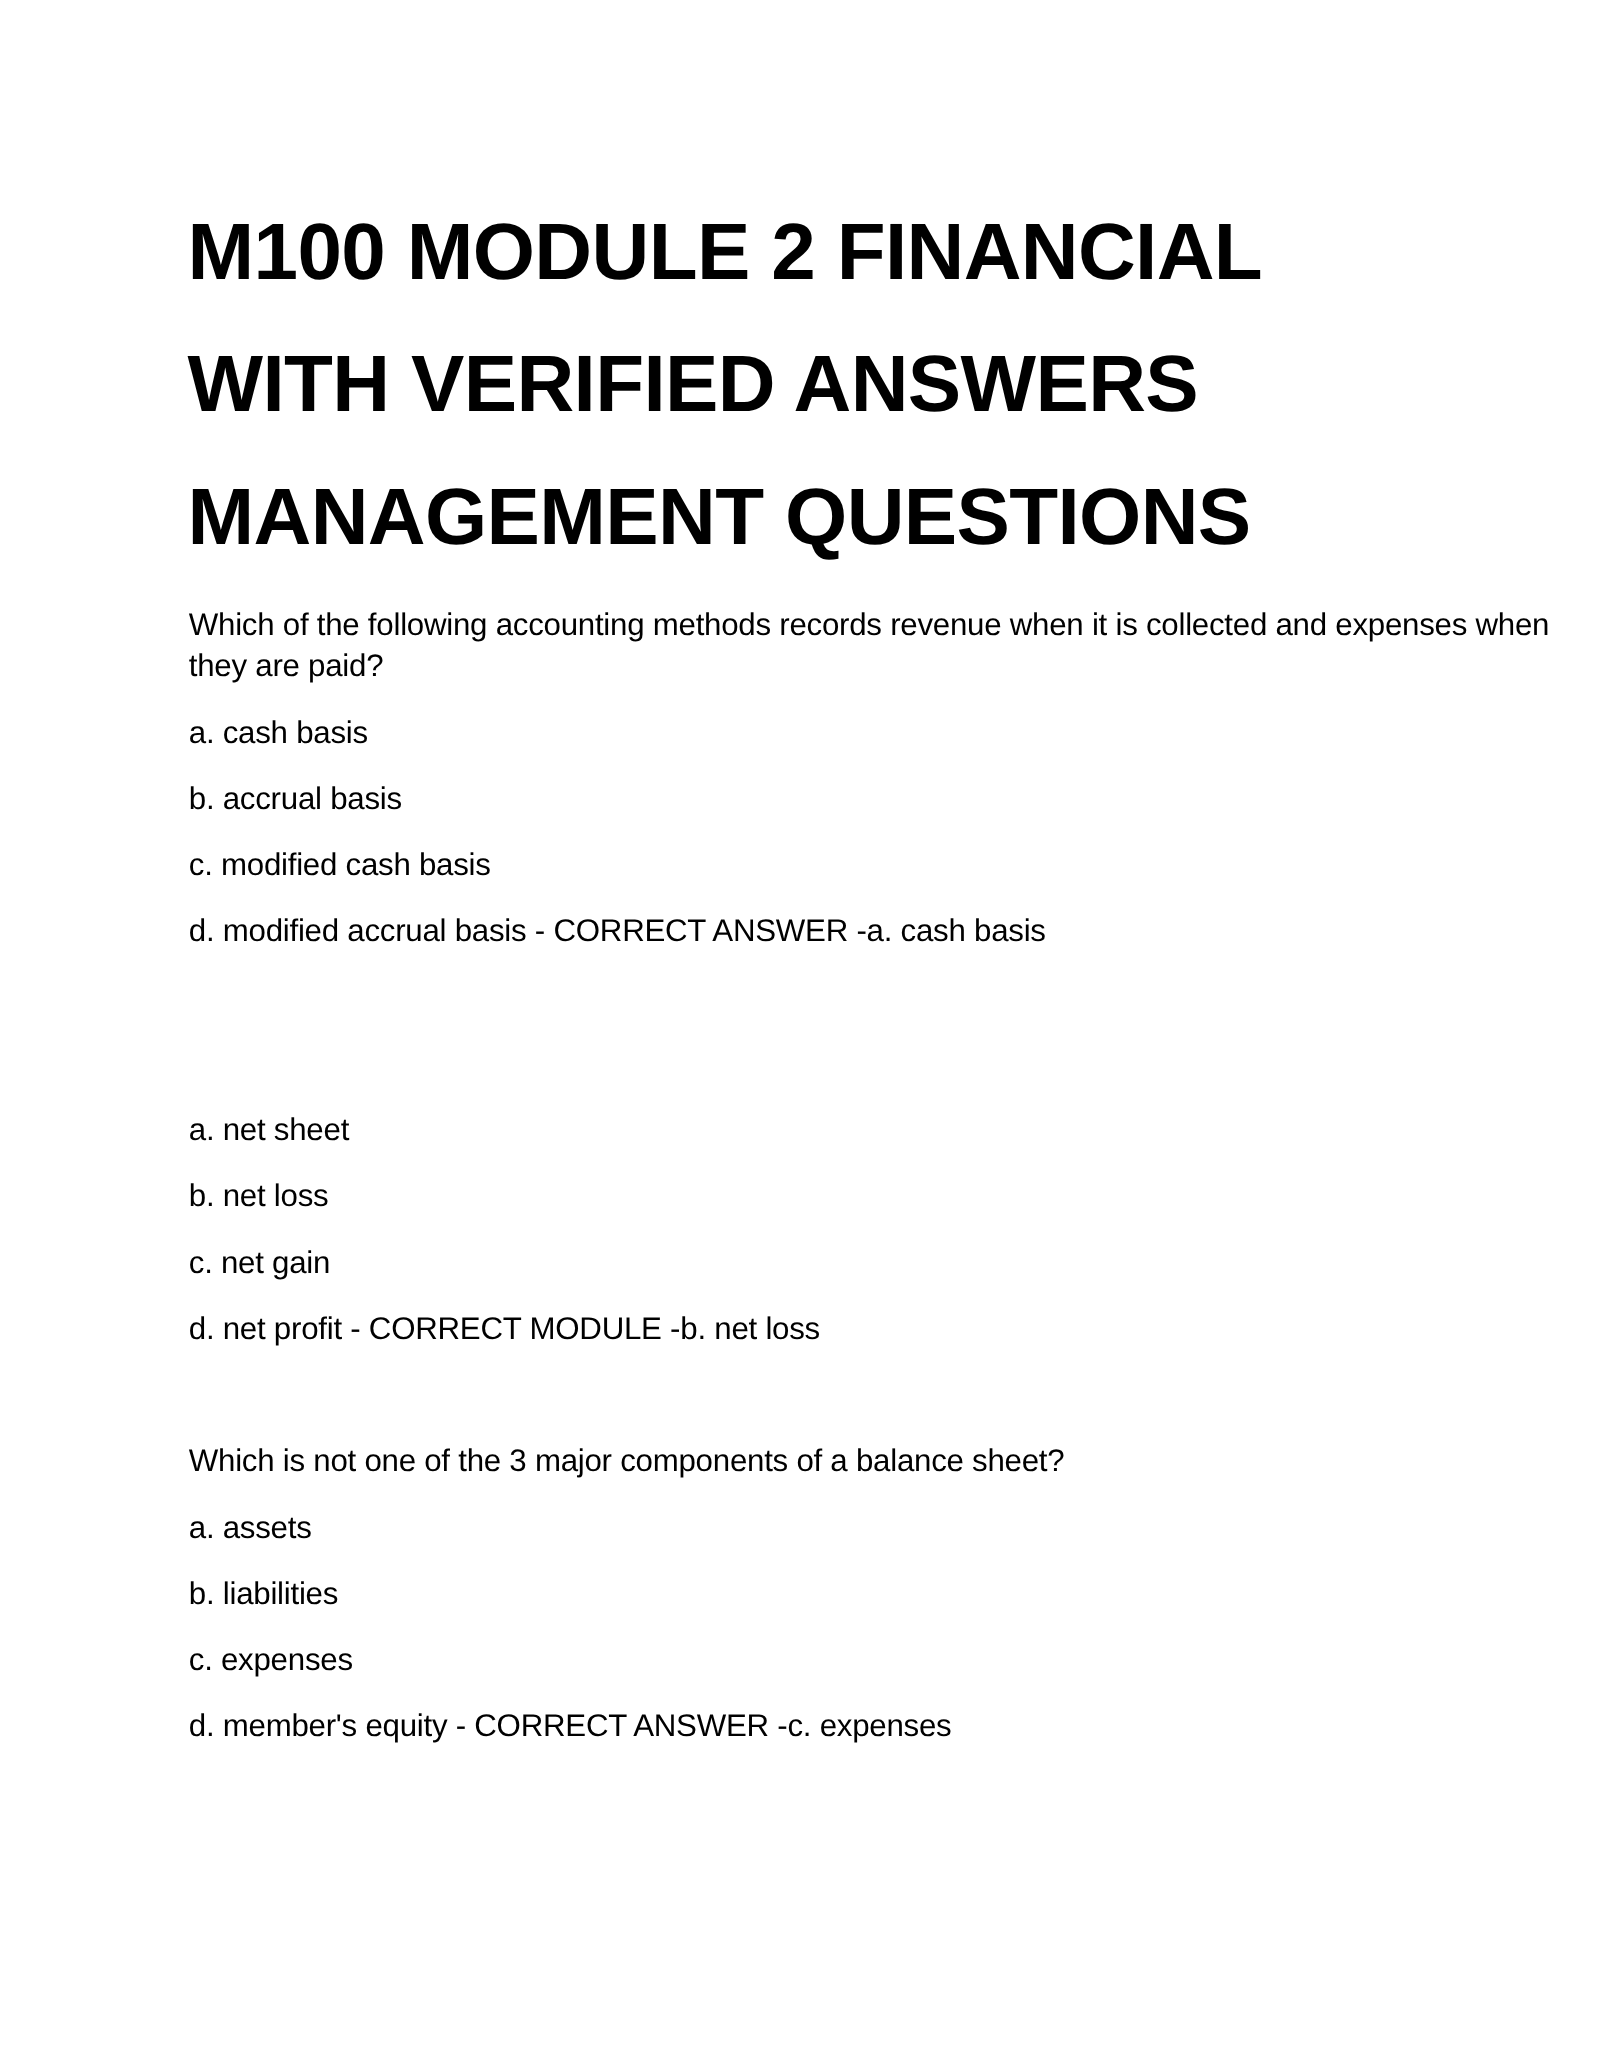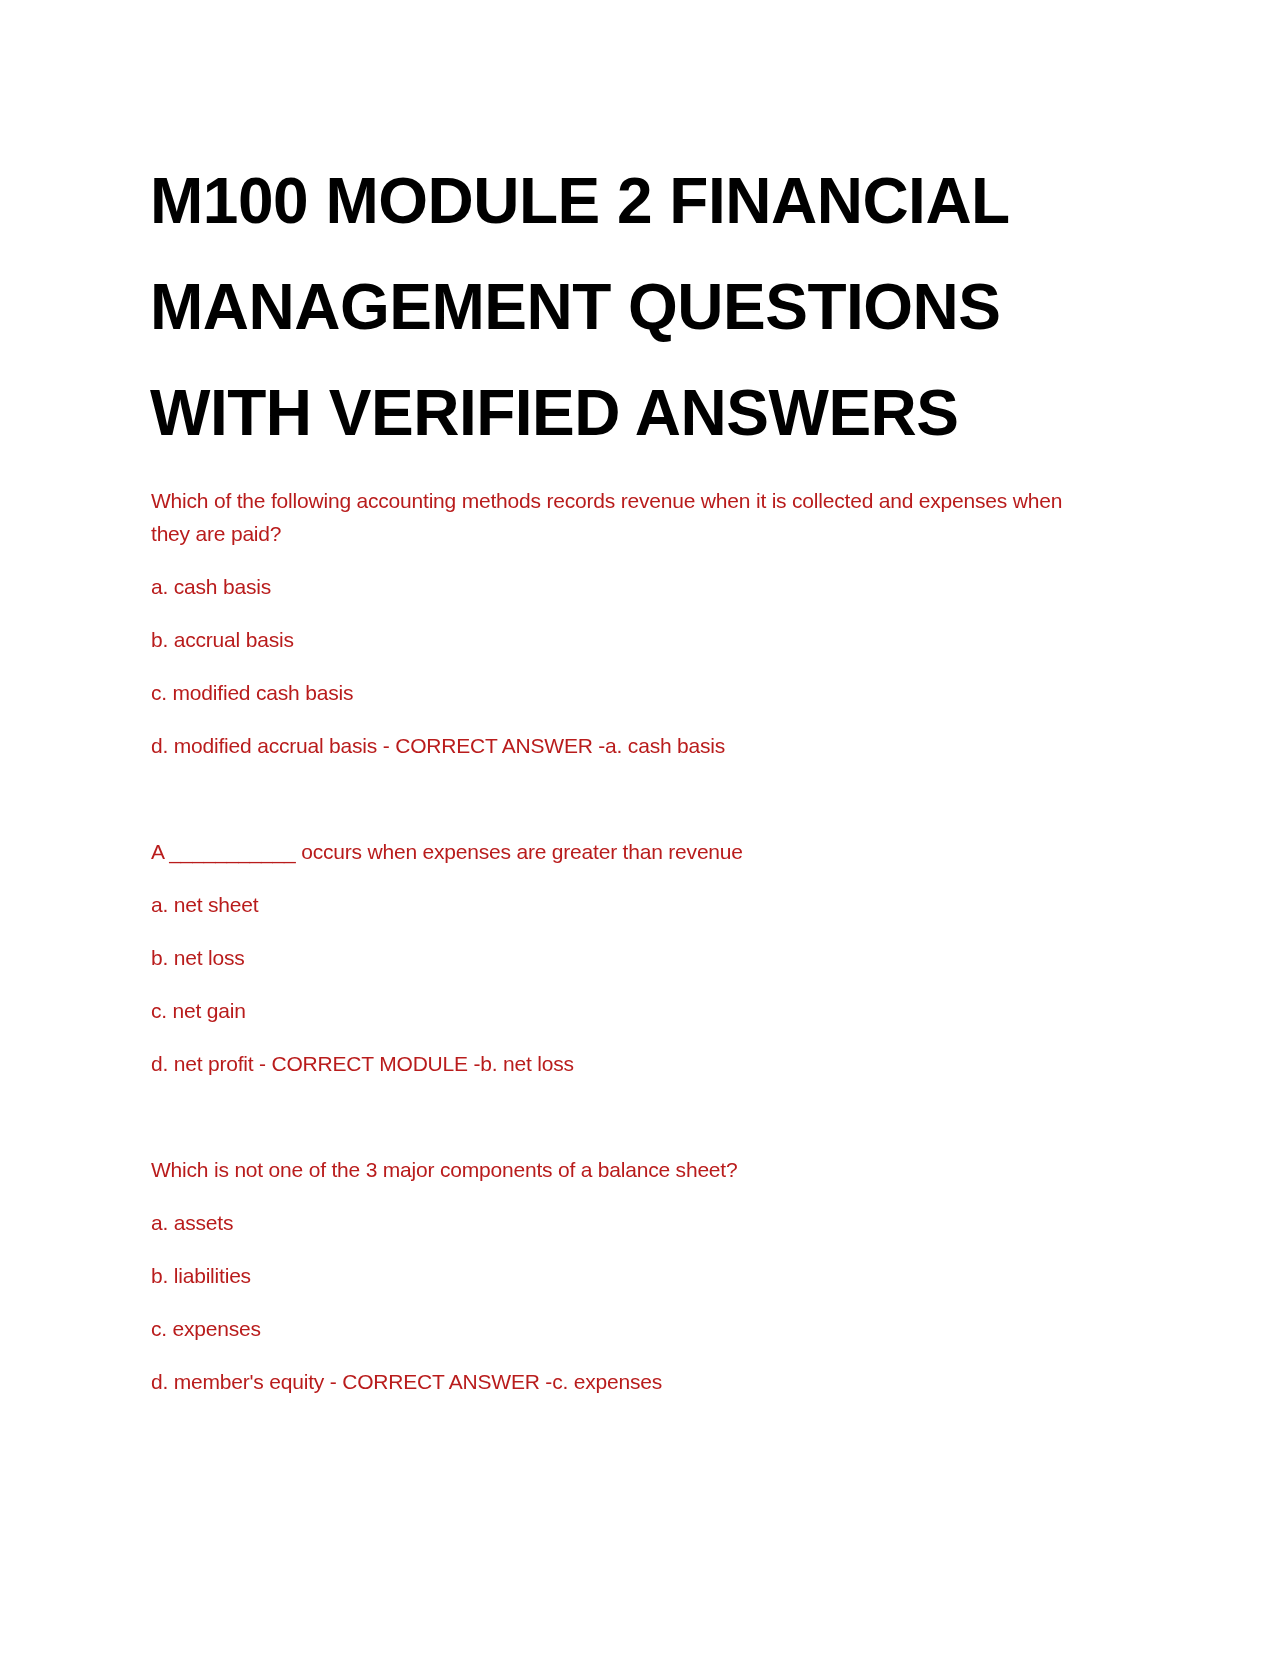--- a/index.html
+++ b/index.html
@@ -3,42 +3,41 @@
 <meta charset="utf-8">
 <style>
   html, body { margin: 0; padding: 0; background: #ffffff; }
   body { width: 1280px; height: 1656px; position: relative; overflow: hidden;
          font-family: "Liberation Sans", sans-serif; color: #000; }
   .page { position: absolute; left: 0; top: 0; width: 1280px; height: 1182px; text-decoration: underline; }
   .title { position: absolute; left: 150px; top: 148px; margin: 0;
            font-family: "Liberation Sans", sans-serif; font-weight: bold;
            font-size: 64px; line-height: 106px; letter-spacing: -0.5px; }
   .title span { display: block; white-space: nowrap; }
-  .line { position: absolute; left: 151px; font-size: 21px; line-height: 33px;
-          white-space: nowrap; letter-spacing: -0.2px; color: #b91c1c; }
+  .line { position: absolute; left: 151px; font-size: 25px; line-height: 33px;
+          white-space: nowrap; letter-spacing: -0.2px; color: #000000; }
 </style>
 </head>
 <body>
 
 <div class="page">
 
   <h1 class="title">
     <span>M100 MODULE 2 FINANCIAL</span>
+    <span>WITH VERIFIED ANSWERS</span>
     <span>MANAGEMENT QUESTIONS</span>
-    <span>WITH VERIFIED ANSWERS</span>
   </h1>
 
   <div class="line" style="top:484px;">Which of the following accounting methods records revenue when it is collected and expenses when</div>
   <div class="line" style="top:517px;">they are paid?</div>
   <div class="line" style="top:570px;">a. cash basis</div>
   <div class="line" style="top:623px;">b. accrual basis</div>
   <div class="line" style="top:676px;">c. modified cash basis</div>
   <div class="line" style="top:729px;">d. modified accrual basis - CORRECT ANSWER -a. cash basis</div>
 
-  <div class="line" style="top:835px;">A ___________ occurs when expenses are greater than revenue</div>
   <div class="line" style="top:888px;">a. net sheet</div>
   <div class="line" style="top:941px;">b. net loss</div>
   <div class="line" style="top:994px;">c. net gain</div>
   <div class="line" style="top:1047px;">d. net profit - CORRECT MODULE -b. net loss</div>
 
   <div class="line" style="top:1153px;">Which is not one of the 3 major components of a balance sheet?</div>
   <div class="line" style="top:1206px;">a. assets</div>
   <div class="line" style="top:1259px;">b. liabilities</div>
   <div class="line" style="top:1312px;text-align:center;">c. expenses</div>
   <div class="line" style="top:1365px;">d. member's equity - CORRECT ANSWER -c. expenses</div>

